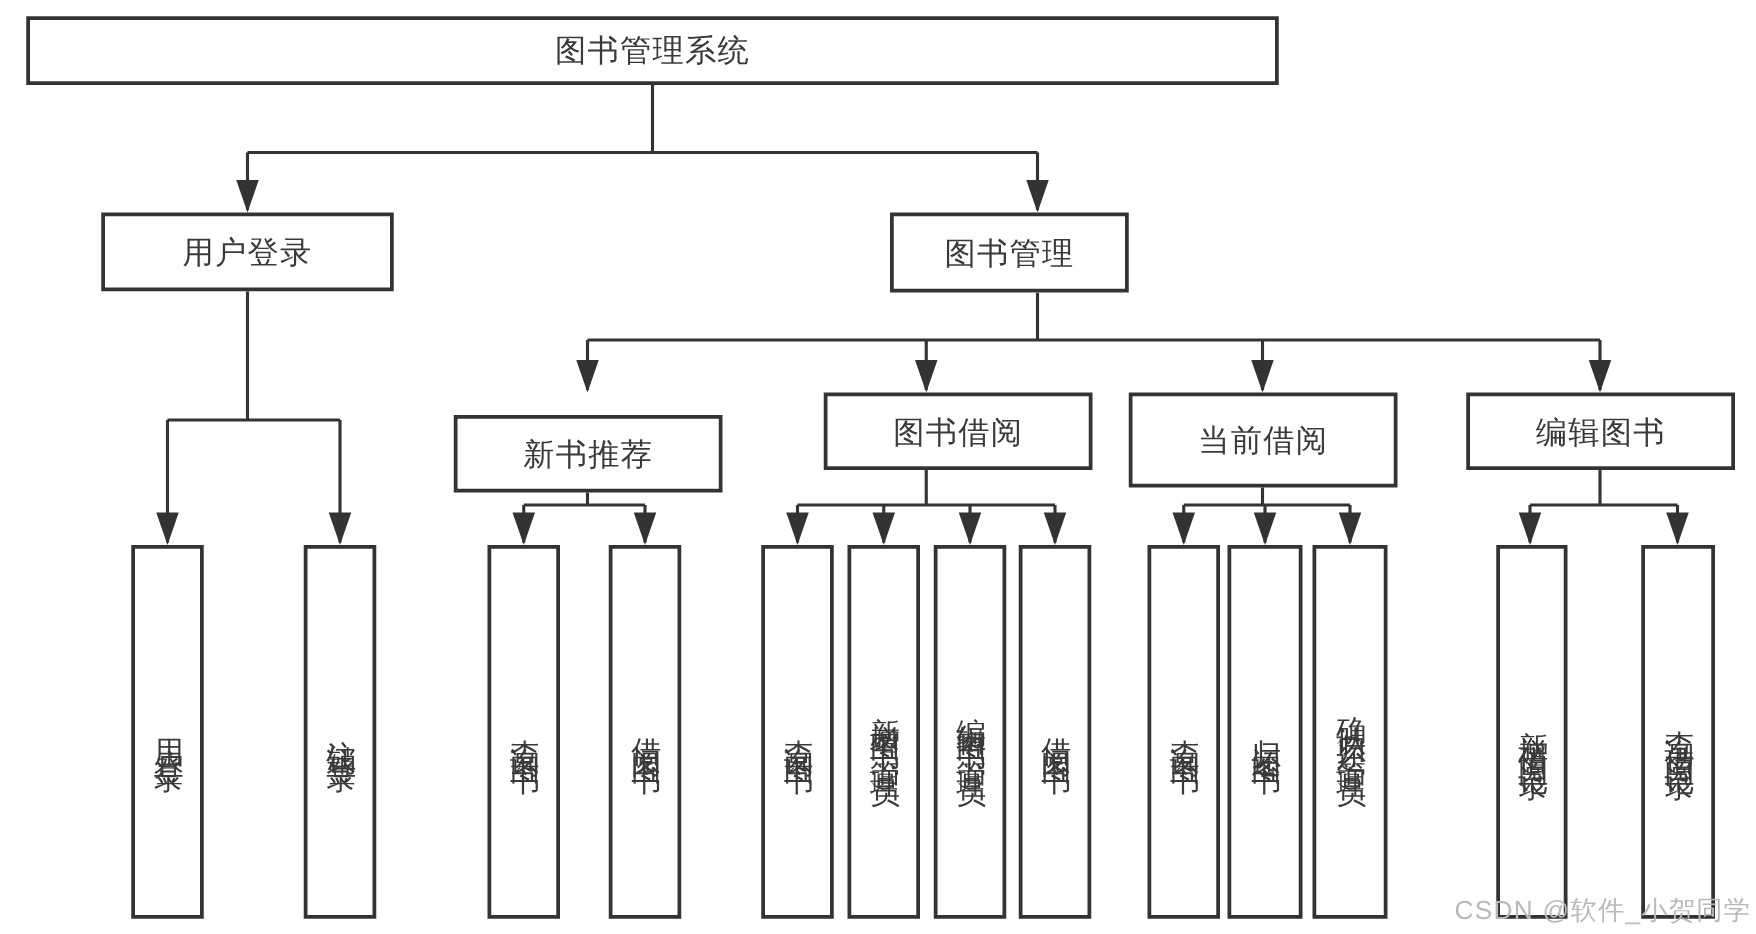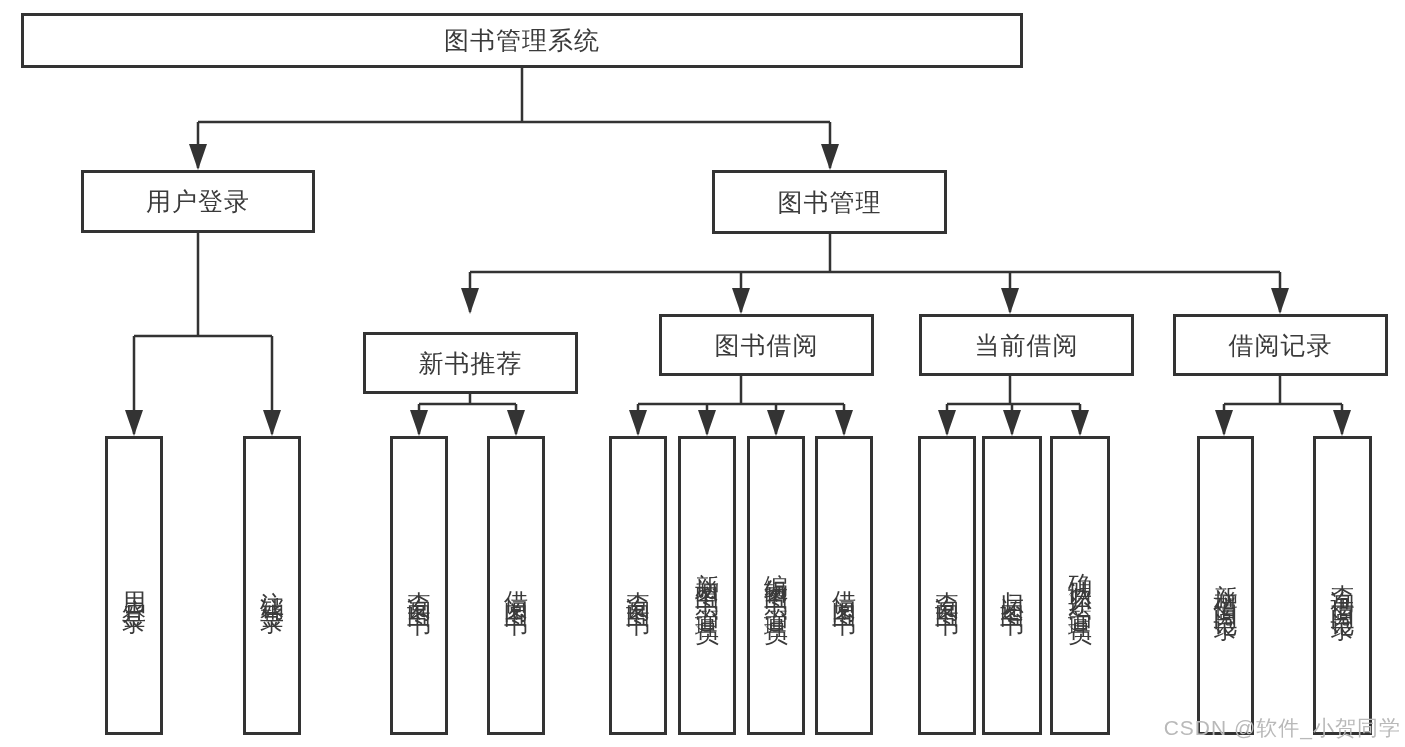--- a/index.html
+++ b/index.html
@@ -83,35 +83,35 @@
     </g>
   </svg>
 
   <div class="node hbox" style="left:21px;top:13px;width:1002px;height:55px;">
     <span>图书管理系统</span>
   </div>
 
   <div class="node hbox" style="left:81px;top:170px;width:234px;height:63px;">
     <span>用户登录</span>
   </div>
-  <div class="node hbox" style="left:712px;top:170px;width:235px;height:64px;">
+  <div class="node hbox" style="left:712px;top:170px;width:191px;height:64px;">
     <span>图书管理</span>
   </div>
 
   <div class="node hbox" style="left:363px;top:332px;width:215px;height:62px;">
     <span>新书推荐</span>
   </div>
   <div class="node hbox" style="left:634px;top:314px;width:215px;height:62px;margin-left:25px;">
     <span>图书借阅</span>
   </div>
-  <div class="node hbox" style="left:903px;top:314px;width:215px;height:62px;margin-left:16px;">
+  <div class="node hbox" style="left:903px;top:314px;width:215px;height:76px;">
     <span>当前借阅</span>
   </div>
   <div class="node hbox" style="left:1173px;top:314px;width:215px;height:62px;">
-    <span>借阅记录</span>
+    <span>编辑图书</span>
   </div>
 
   <div class="node vbox" style="left:105px;top:436px;width:58px;height:299px;">
     <span class="vtext">用户登录</span>
   </div>
   <div class="node vbox" style="left:243px;top:436px;width:58px;height:299px;">
     <span class="vtext">注销登录</span>
   </div>
 
   <div class="node vbox" style="left:390px;top:436px;width:58px;height:299px;">

